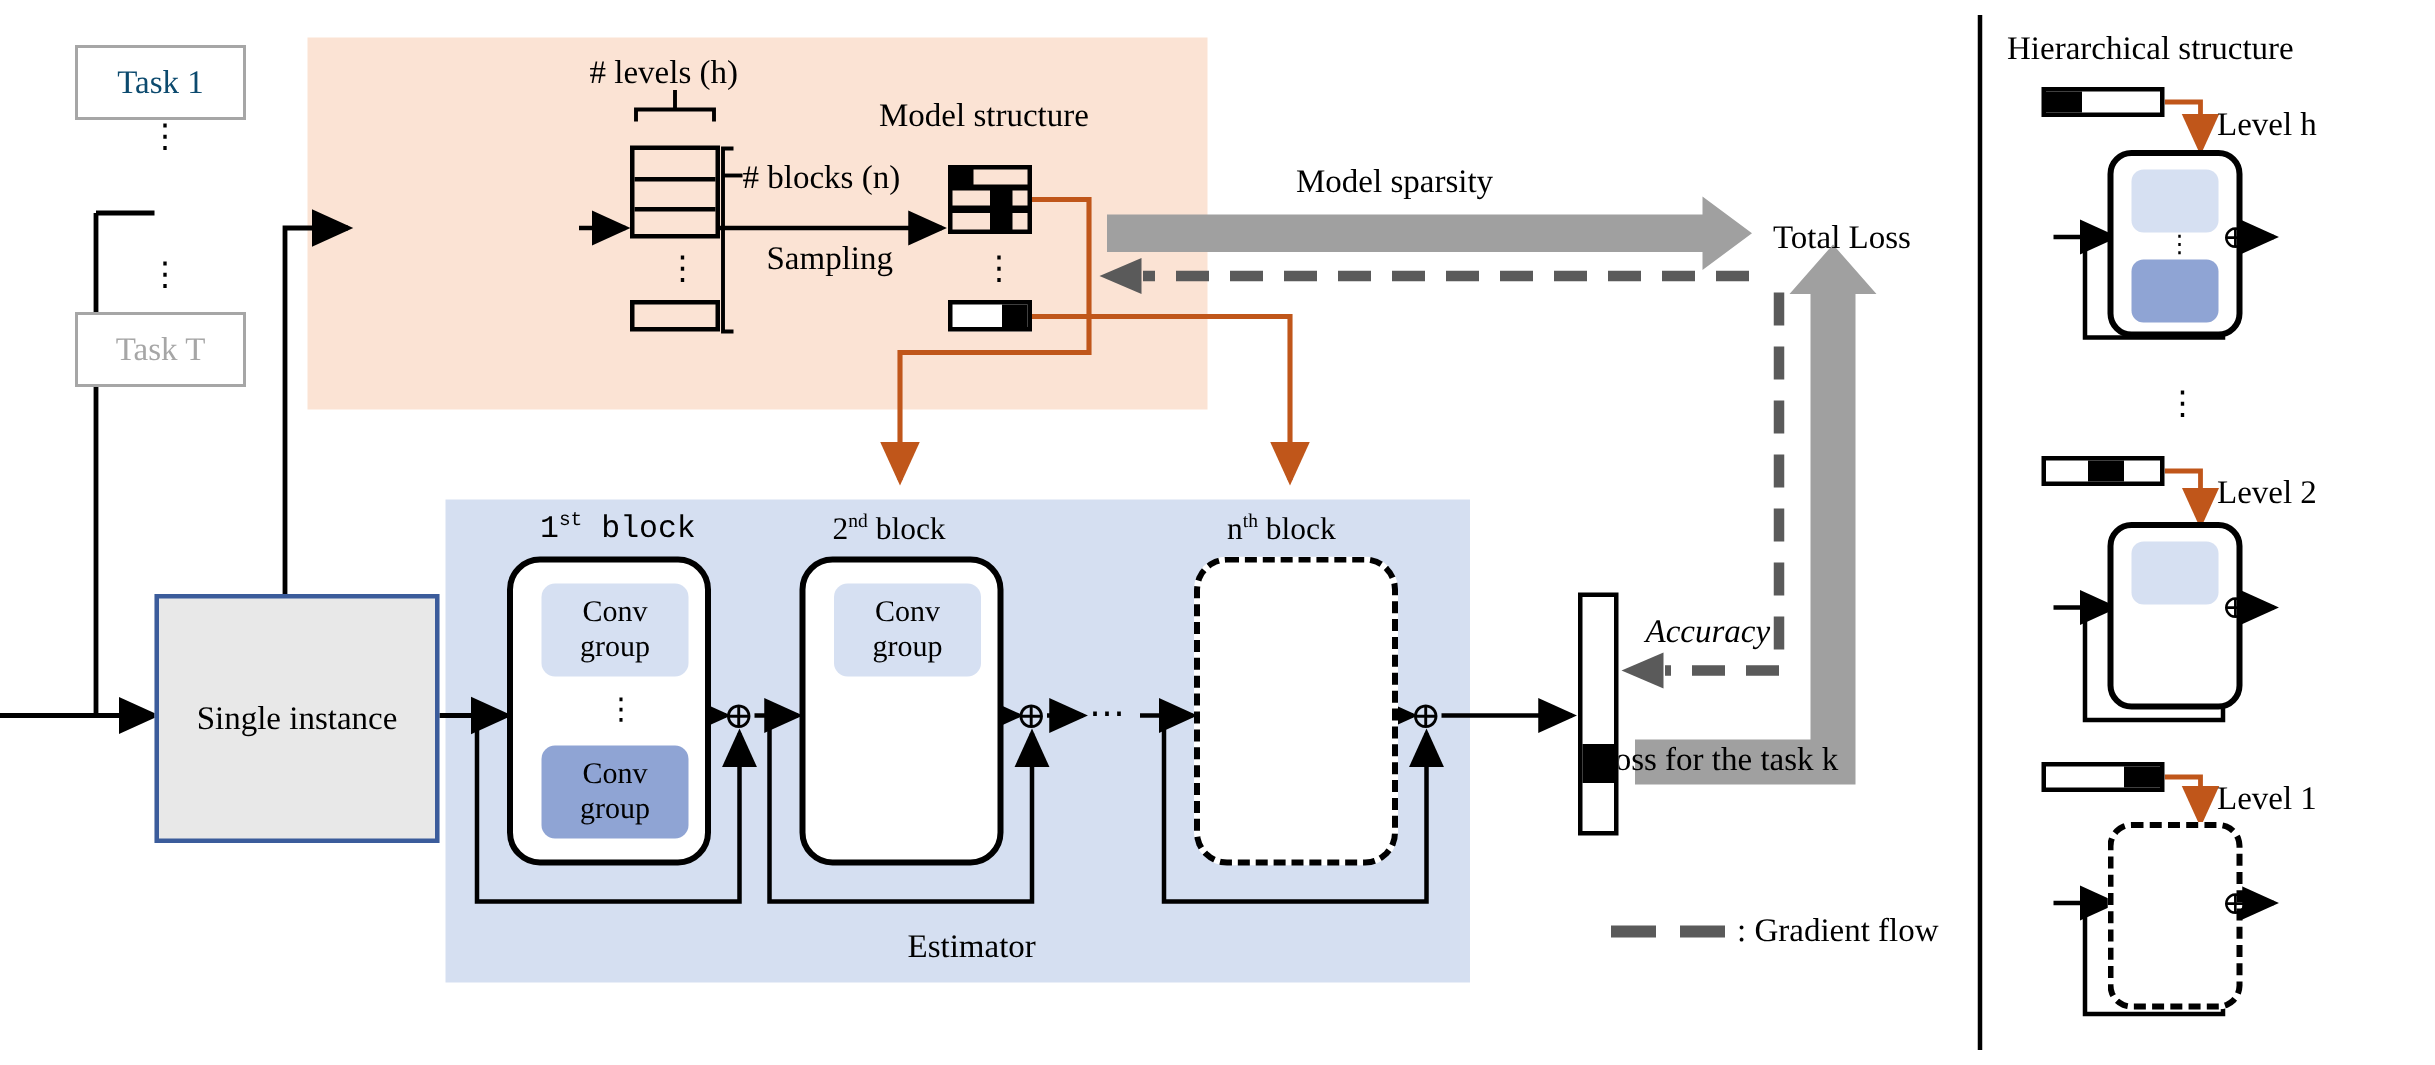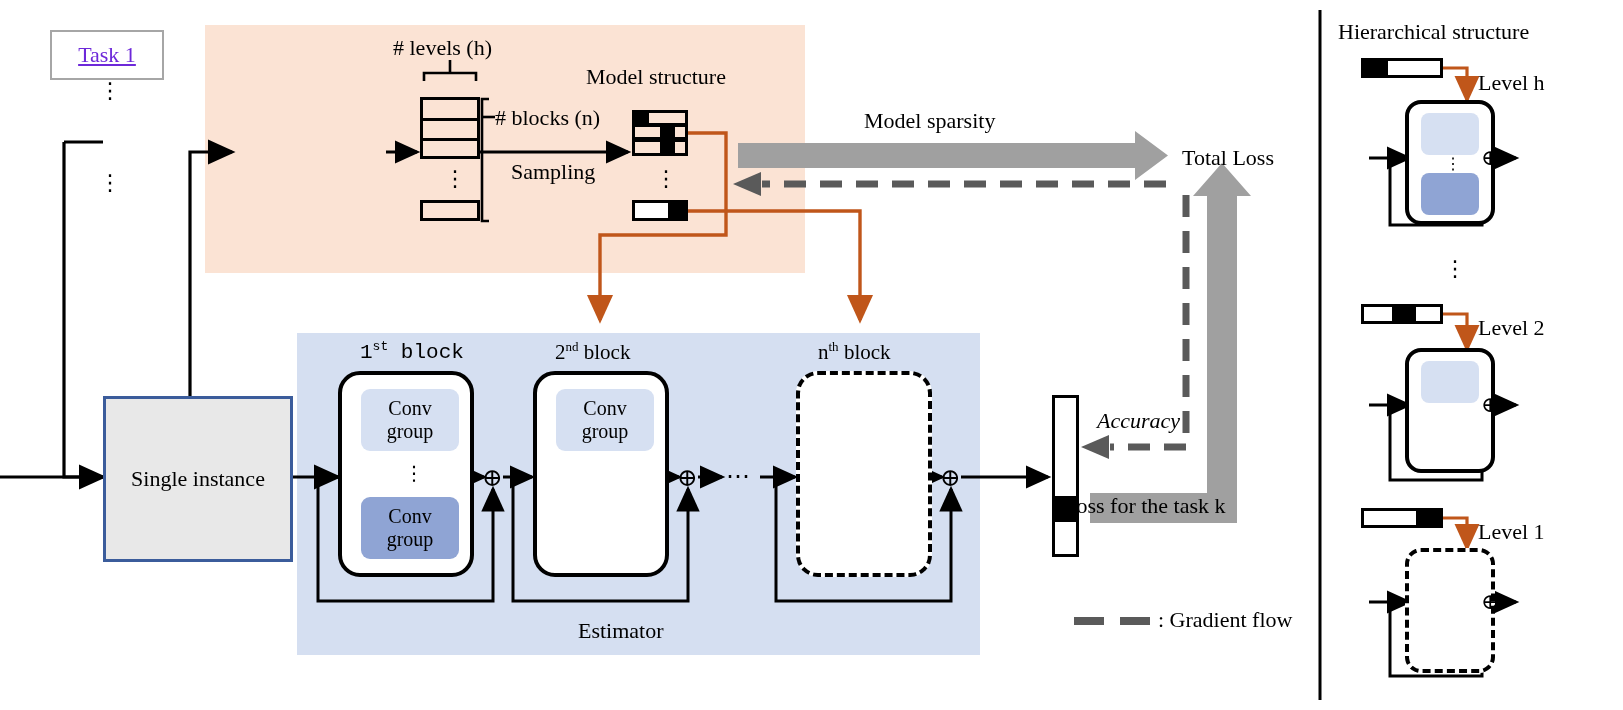--- a/index.html
+++ b/index.html
@@ -94,24 +94,27 @@
     <path d="M1492,405 L1516,405" stroke="#000" stroke-width="3" fill="none" marker-end="url(#ah-blk)"></path>
     <path d="M1443,314 L1467,314 L1467,349" stroke="#c0561a" stroke-width="3.2" fill="none" marker-end="url(#ah-org)"></path>
 
     <path d="M1369,602 L1409,602" stroke="#000" stroke-width="3" fill="none" marker-end="url(#ah-blk)"></path>
     <path d="M1390,602 L1390,676 L1482,676 L1482,614" stroke="#000" stroke-width="3" fill="none" marker-end="url(#ah-blk)"></path>
     <path d="M1492,602 L1516,602" stroke="#000" stroke-width="3" fill="none" marker-end="url(#ah-blk)"></path>
     <path d="M1443,518 L1467,518 L1467,548" stroke="#c0561a" stroke-width="3.2" fill="none" marker-end="url(#ah-org)"></path>
   </svg>
 
   <div class="ctr" style="left:50px;top:30px;width:110px;height:46px;border:2.5px solid #a6a6a6;background:#fff;">
-    <span style="font-size:22px;color:#6d28d9;text-decoration:underline;">Task 1</span>
+    <span style="font-size:22px;color:#0c4a6e;">Task 1</span>
   </div>
   <div class="txt" style="left:99px;top:80px;font-size:22px;color:#000;">⋮</div>
   <div class="txt" style="left:99px;top:172px;font-size:22px;color:#000;">⋮</div>
+  <div class="ctr" style="left:50px;top:208px;width:110px;height:46px;border:2.5px solid #a6a6a6;background:#fff;">
+    <span style="font-size:22px;color:#a6a6a6;">Task T</span>
+  </div>
 
 
   <div class="txt" style="left:393px;top:37px;font-size:22px;"># levels (h)</div>
   <div class="txt" style="left:495px;top:107px;font-size:22px;"># blocks (n)</div>
   <div class="txt" style="left:511px;top:161px;font-size:22px;">Sampling</div>
   <div class="txt" style="left:586px;top:66px;font-size:22px;">Model structure</div>
 
   <div class="abs" style="left:420px;top:97px;width:60px;height:62px;border:3px solid #000;background:#fbe3d4;box-sizing:border-box;">
     <div class="abs" style="left:0;top:18px;width:100%;height:3px;background:#000;"></div>
     <div class="abs" style="left:0;top:38px;width:100%;height:3px;background:#000;"></div>
@@ -165,21 +168,21 @@
   <div class="txt" style="left:677px;top:465px;font-size:25px;">⊕</div>
 
   <div class="txt" style="left:726px;top:464px;font-size:24px;">⋯</div>
 
   <div class="txt" style="left:818px;top:340px;font-size:21px;">
     <span>n</span><sup style="font-size:13px;">th</sup><span> block</span>
   </div>
   <div class="abs" style="left:796px;top:371px;width:136px;height:206px;border:4px dashed #000;border-radius:22px;background:#fff;box-sizing:border-box;"></div>
   <div class="txt" style="left:940px;top:465px;font-size:25px;">⊕</div>
 
-  <div class="txt" style="left:578px;top:620px;font-size:22px;">Estimator</div>
+  <div class="txt" style="left:605px;top:620px;font-size:22px;">Estimator</div>
 
   <div class="abs" style="left:1052px;top:395px;width:27px;height:162px;border:3px solid #000;background:#fff;box-sizing:border-box;">
     <div class="abs" style="left:0;top:98px;width:100%;height:26px;background:#000;"></div>
   </div>
 
   <div class="txt" style="left:1158px;top:609px;font-size:22px;">: Gradient flow</div>
 
   <div class="txt" style="left:1338px;top:21px;font-size:22px;">Hierarchical structure</div>
 
   <div class="abs" style="left:1361px;top:58px;width:82px;height:20px;border:3px solid #000;background:#fff;box-sizing:border-box;">

